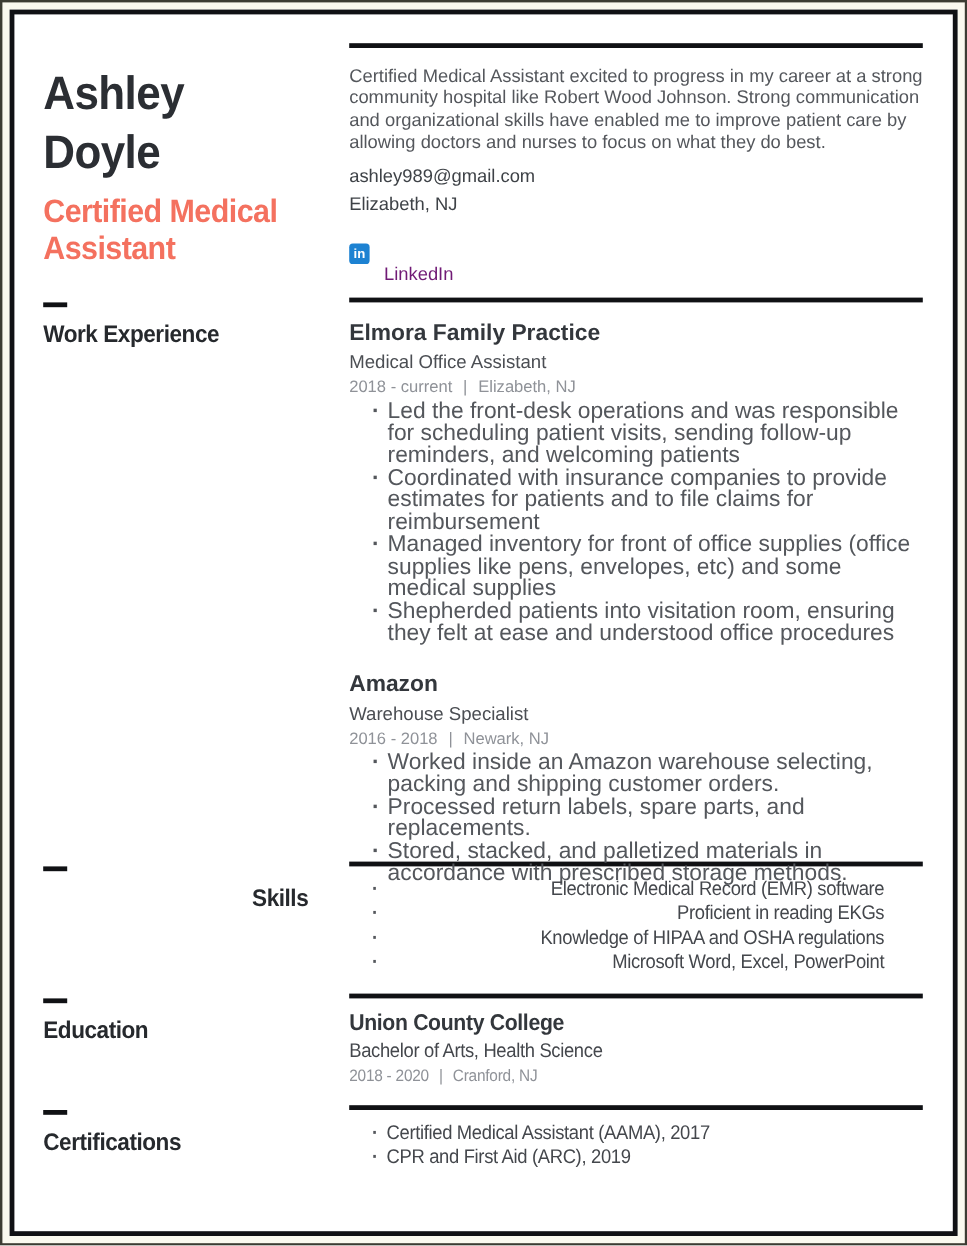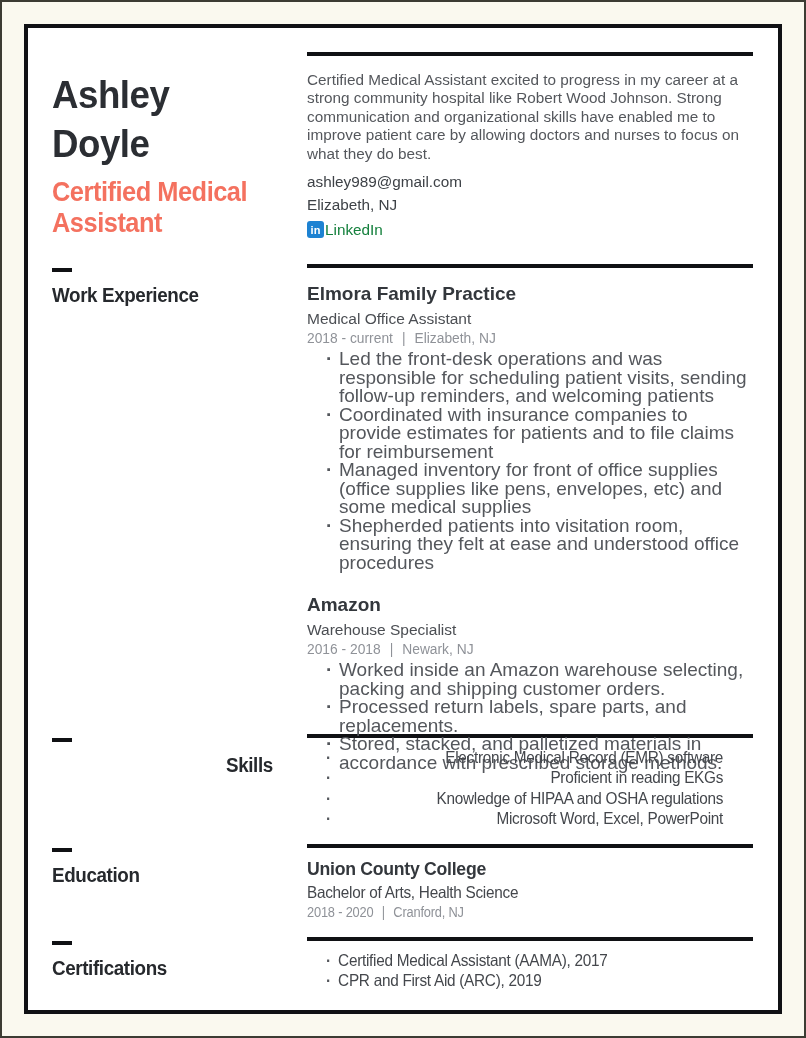--- a/index.html
+++ b/index.html
@@ -3,21 +3,21 @@
 <meta charset="utf-8">
 <style>
   * { margin:0; padding:0; box-sizing:border-box; }
   html,body { background:#ffffff; }
   body { font-family:"Liberation Sans","DejaVu Sans",sans-serif; }
 
   .page {
     width:806px; height:1038px;
     border:2px solid #3c3c33;
     background:#faf9ef;
-    padding:22px;
+    padding:6px;
   }
   .frame {
     width:100%; height:100%;
     border:4px solid #101114;
     background:#ffffff;
     padding:0 25px 0 24px;
     overflow:hidden;
   }
 
   .band { display:flex; width:100%; }
@@ -59,29 +59,29 @@
   
   .summary {
     margin-top:15px;
     font-size:15.3px; line-height:18.4px; color:#54575c;
   }
   .contact-line {
     margin-top:7px;
     font-size:15.3px; line-height:16px; color:#3e4247;
   }
   .contact-line.first { margin-top:11px; }
-  .linkedin { display:flex; align-items:center; gap:1px; margin-top:8px; }
+  .linkedin { display:flex; align-items:center; gap:12px; margin-top:8px; }
   .li-icon {
     width:17px; height:17px; border-radius:3px;
     background:#1d82d2; color:#ffffff;
     font-size:11px; font-weight:700;
     display:inline-flex; align-items:center; justify-content:center;
     cursor:pointer;
   }
-  .li-link { color:#15803d; text-decoration:none; cursor:pointer; }
+  .li-link { color:#701a75; text-decoration:none; cursor:pointer;margin-top:34px; }
 
   
   .job1 { margin-top:14px; }
   .job2 { margin-top:21px; }
   .company { font-size:19px; line-height:23px; font-weight:700; color:#33373c; }
   .role { margin-top:4px; font-size:15.5px; line-height:19px; color:#4b4e53; }
   .meta { margin-top:2px; font-size:13.8px; line-height:18px; color:#8f9298; }
   .meta .sep { margin:0 9px; }
   ul.bullets { list-style:none; margin-top:2px; padding-left:19px; }
   ul.bullets li {

